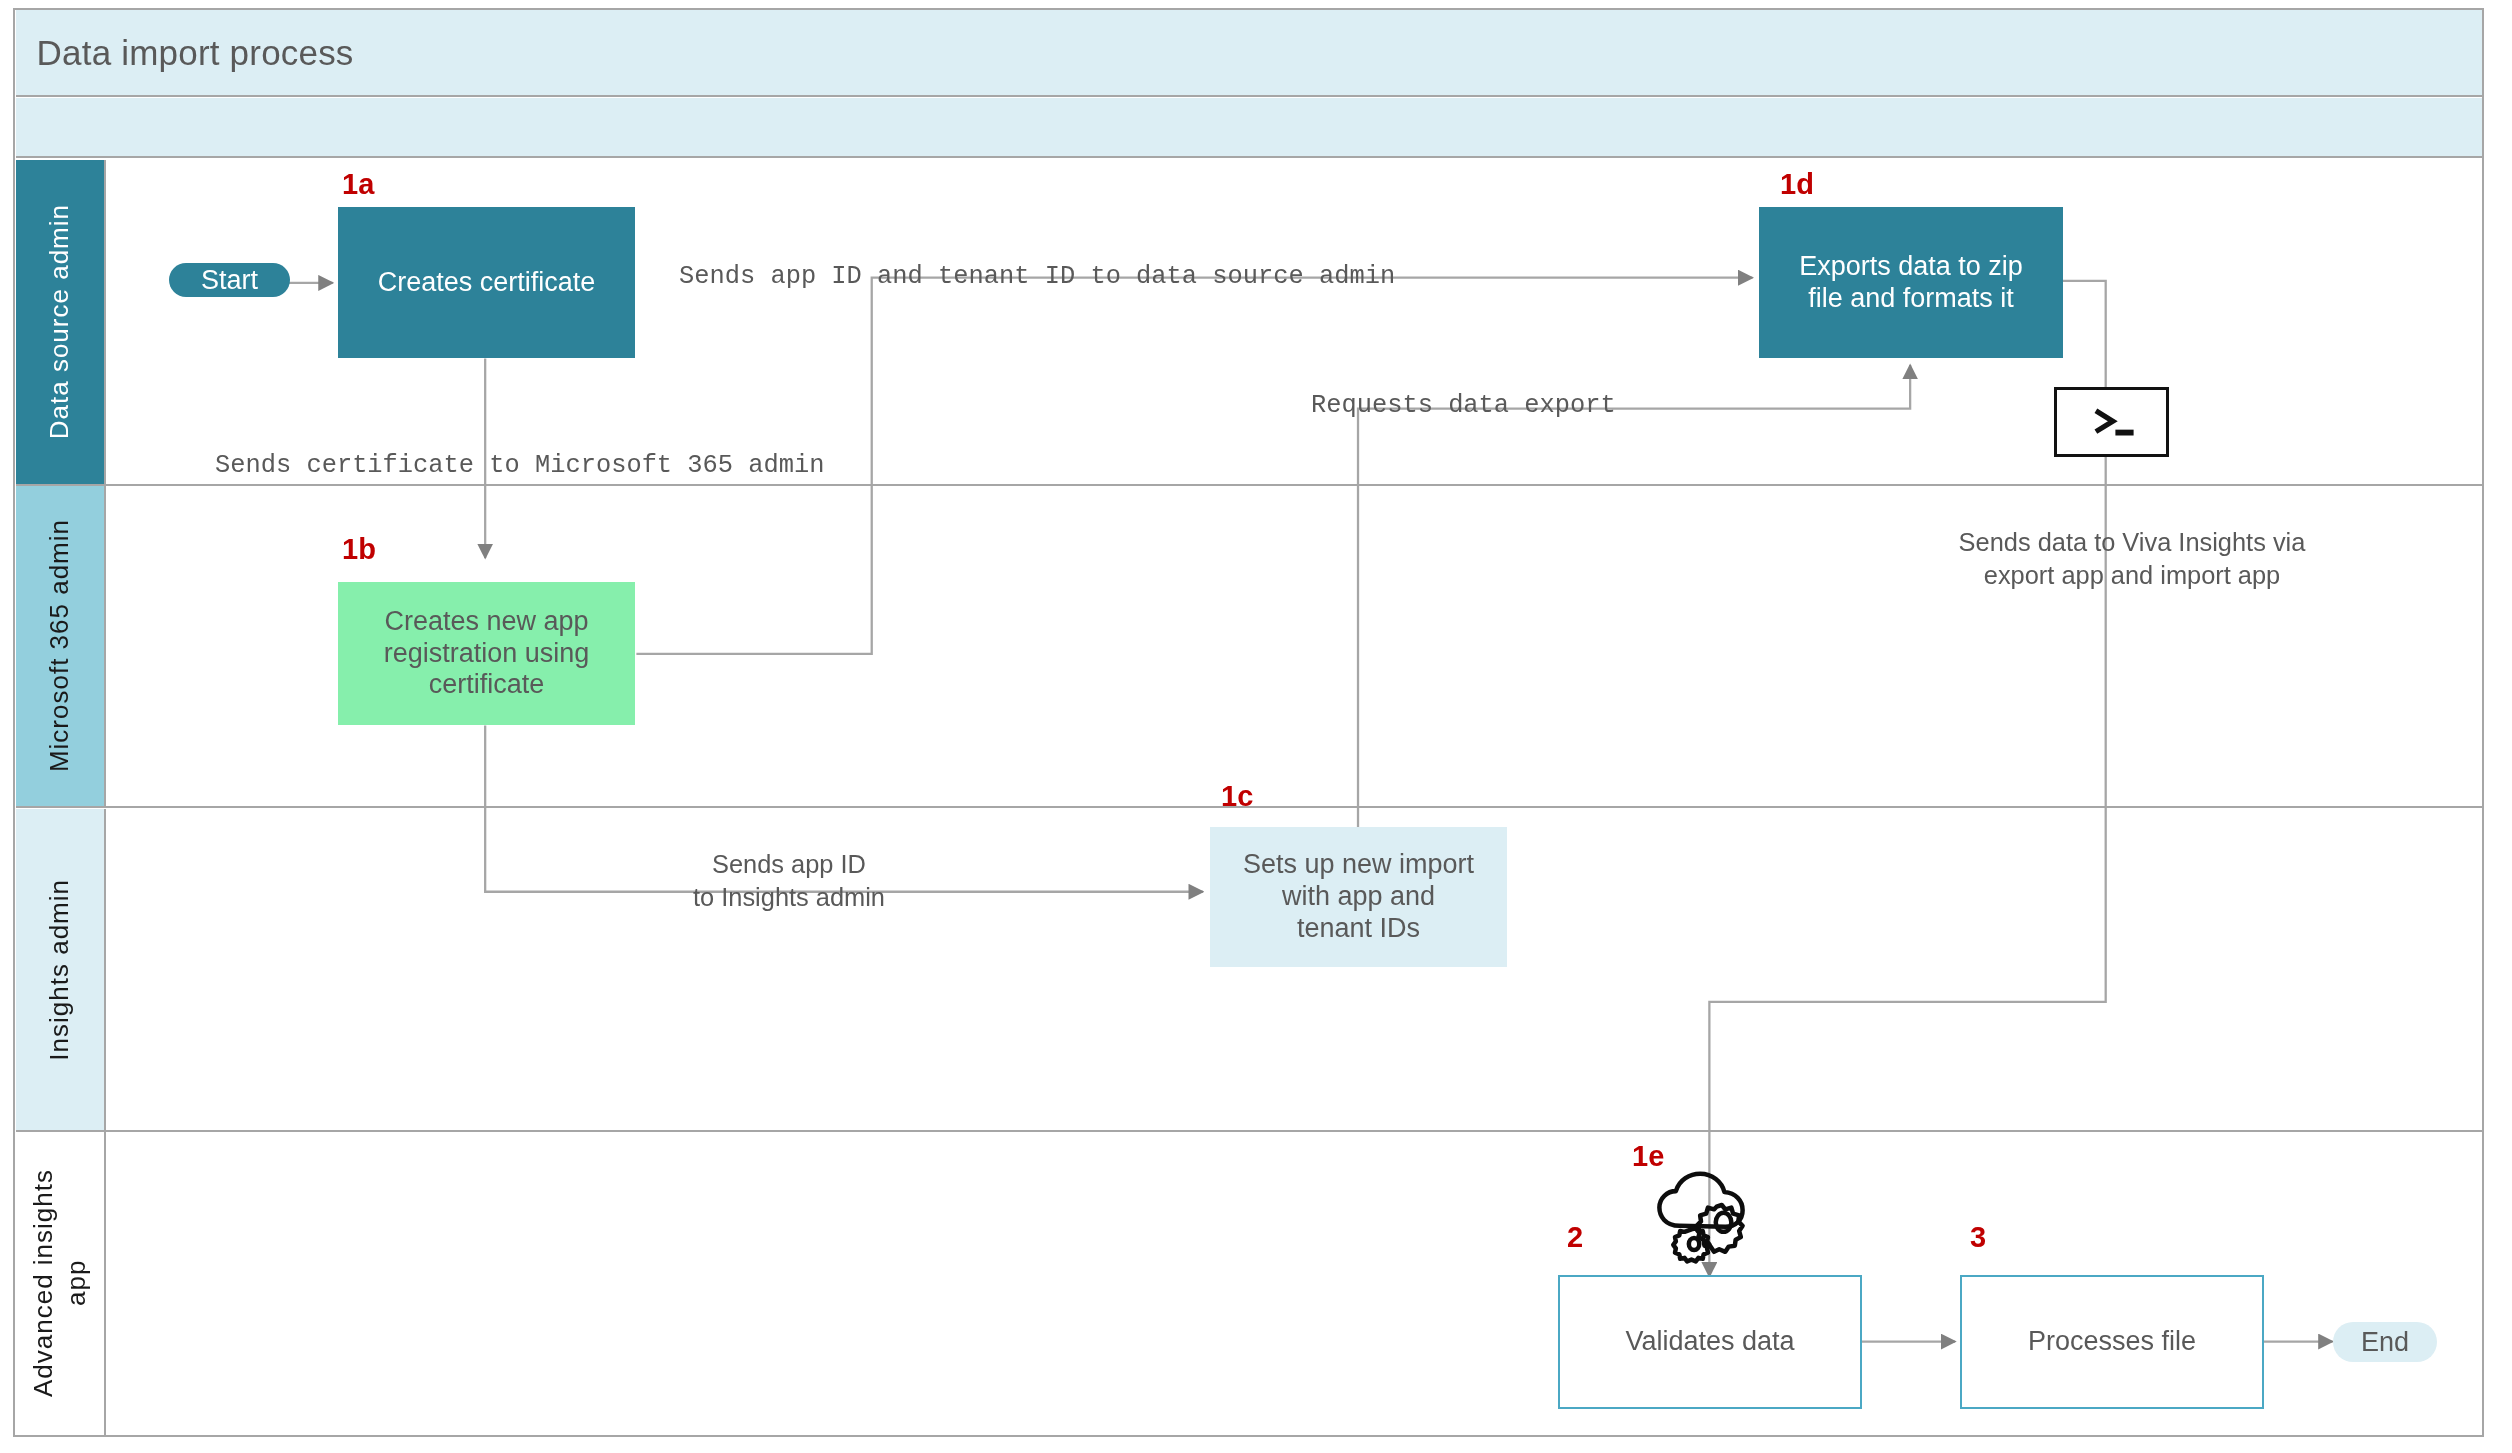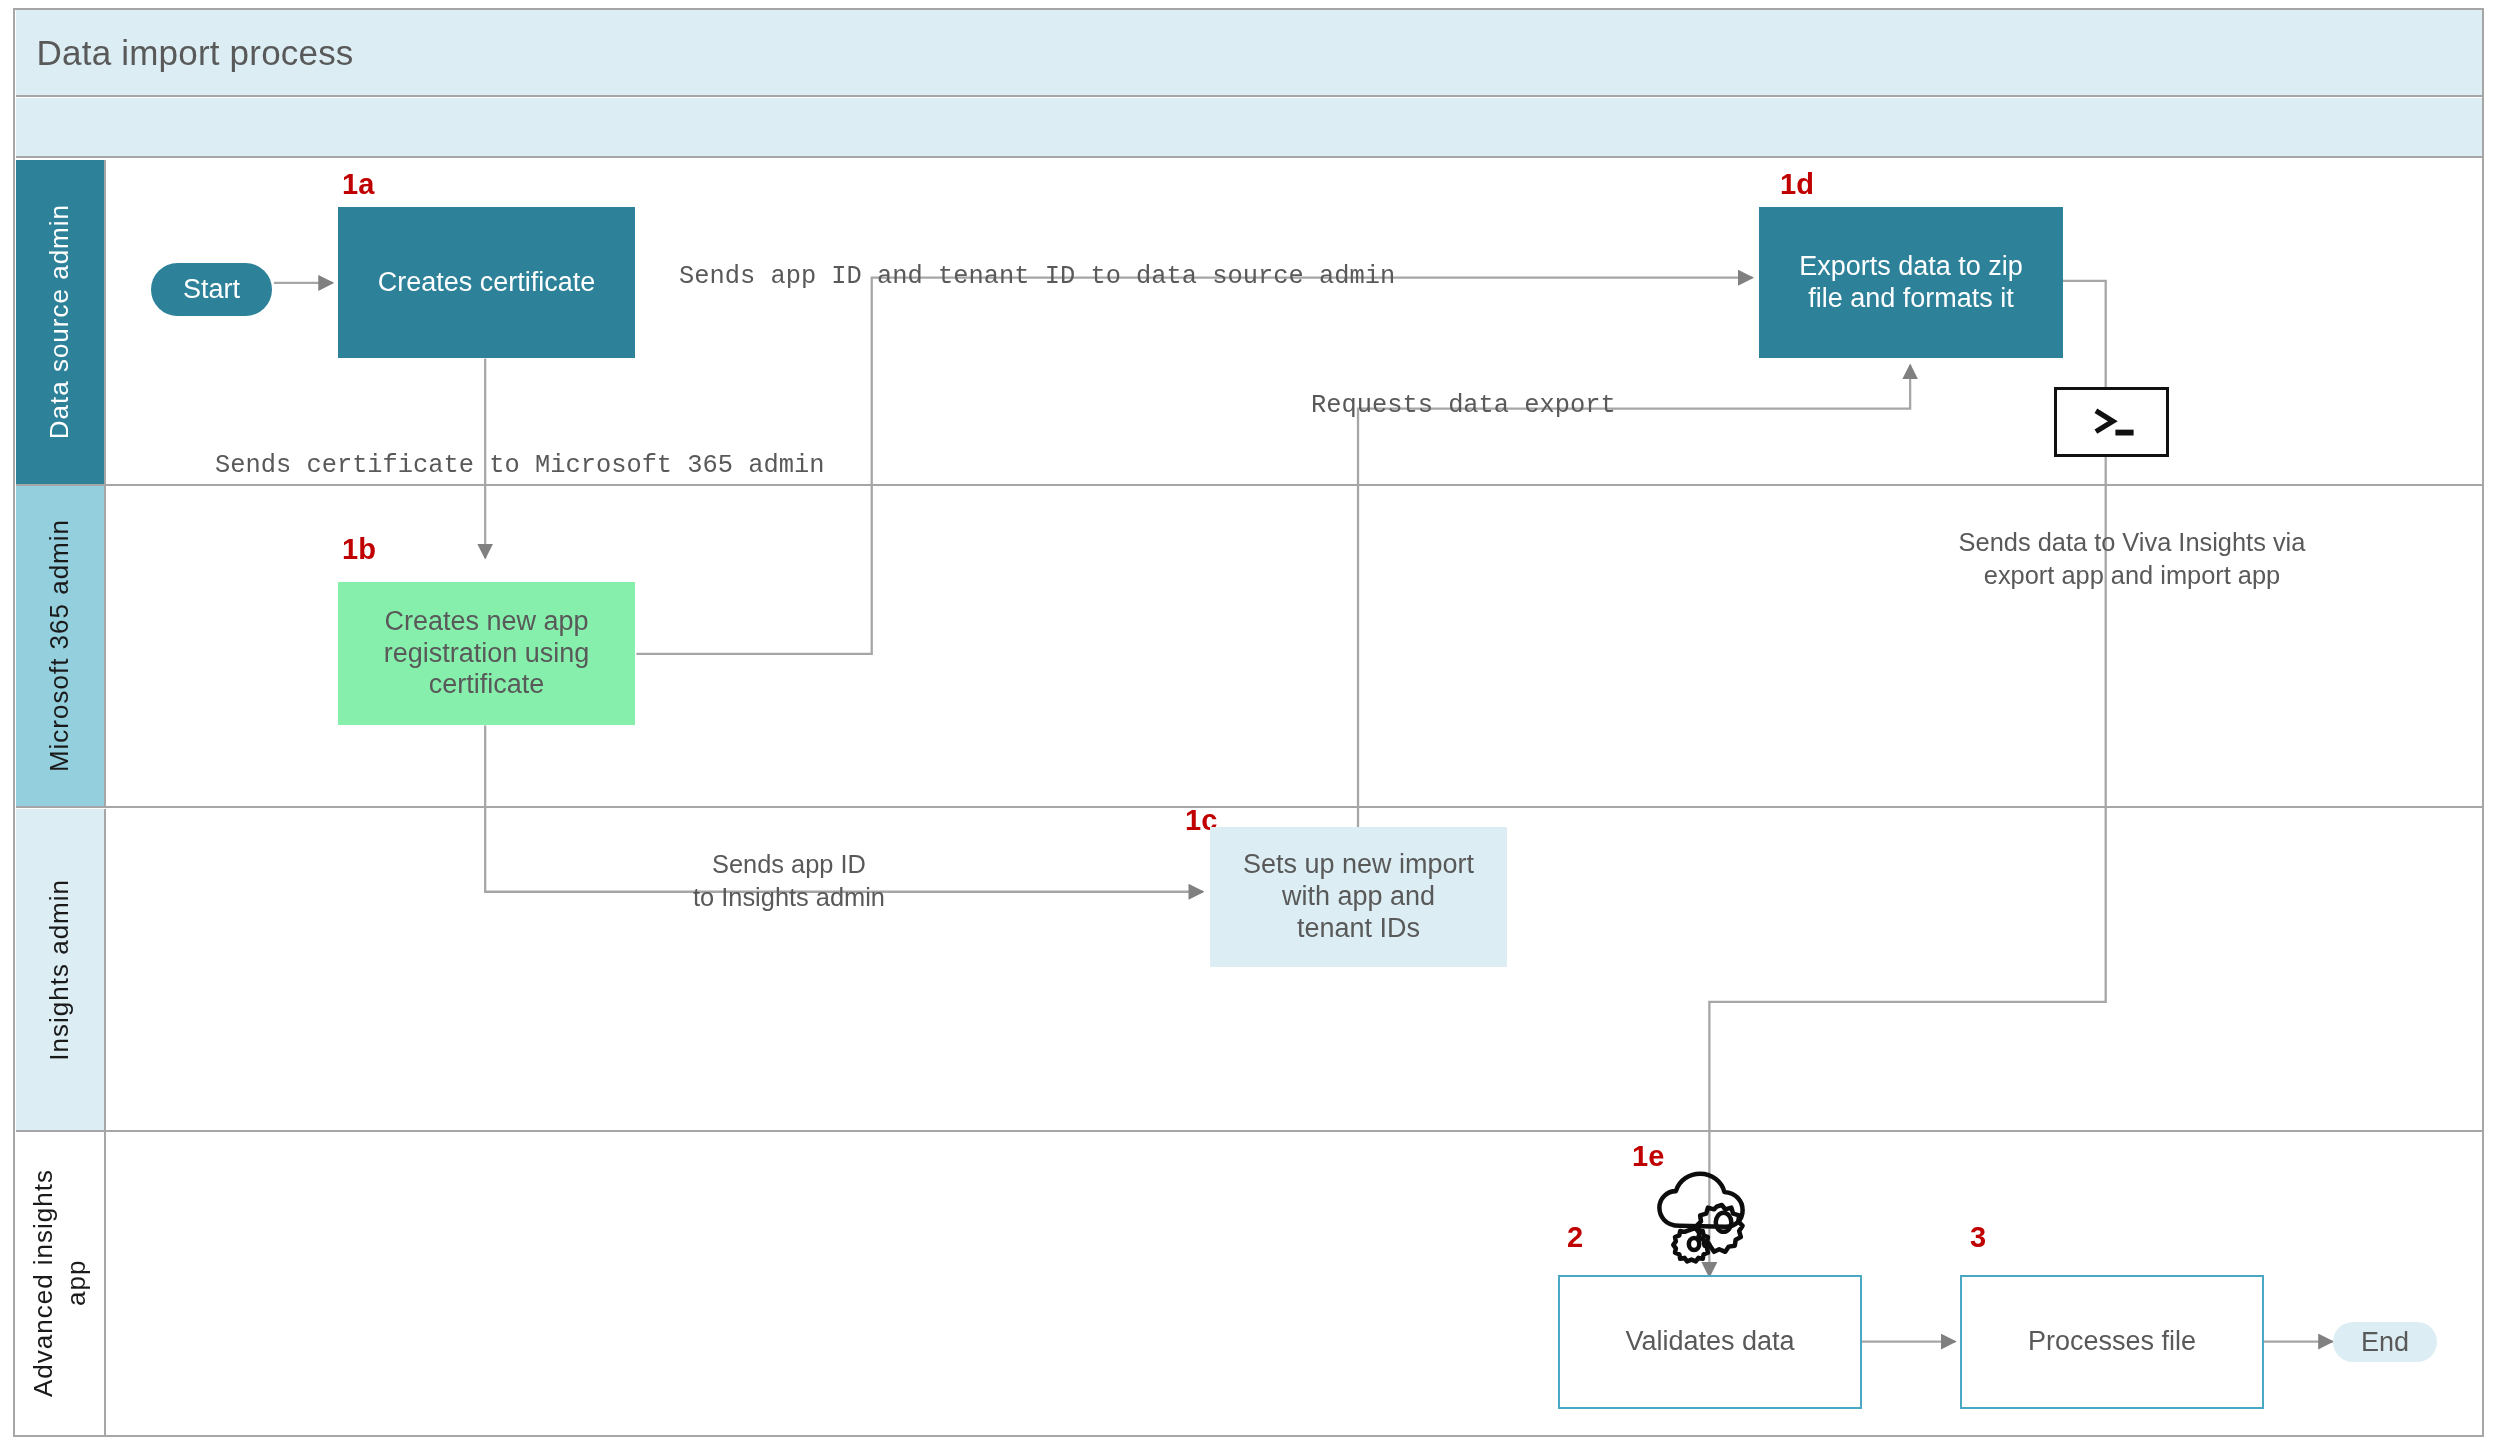--- a/index.html
+++ b/index.html
@@ -192,21 +192,21 @@
                l -4 6 l -7 -3 l -6 3 l -4 -6 l -7 -1 l -1 -7 l -6 -3 l 2 -7 l -4 -6 l 5 -5 l -1 -7 l 7 -2
                l 2 -7 l 7 2 Z"></path>
       <ellipse cx="78" cy="58" rx="9" ry="11"></ellipse>
       <path d="M 41 66 l 5 -1 l 3 4 l 5 -1 l 1 5 l 5 2 l -1 5 l 3 4 l -3 4 l 1 5 l -5 2 l -1 5 l -5 -1
                l -3 4 l -5 -2 l -5 2 l -3 -4 l -5 1 l -1 -5 l -5 -2 l 1 -5 l -3 -4 l 3 -4 l -1 -5 l 5 -2
                l 1 -5 l 5 1 Z"></path>
       <ellipse cx="44" cy="83" rx="6" ry="7"></ellipse>
     </g>
   </svg>
 
-  <div class="pill pill-start" style="left:151px;top:263px;width:121px;height:53px;">
+  <div class="pill pill-start" style="left:169px;top:263px;width:121px;height:34px;">
     <span>Start</span>
   </div>
 
   <div class="step" style="left:342px;top:168px;">1a</div>
   <div class="node node-dark" style="left:338px;top:207px;width:297px;height:151px;">
     <span>Creates certificate</span>
   </div>
 
   <div class="step" style="left:1780px;top:168px;">1d</div>
   <div class="node node-dark" style="left:1759px;top:207px;width:304px;height:151px;white-space:pre-line;">
@@ -221,21 +221,21 @@
     </svg>
   </div>
 
   <div class="step" style="left:342px;top:533px;">1b</div>
   <div class="node node-mid" style="left:338px;top:582px;width:297px;height:143px;white-space:pre-line;">
     <span>Creates new app
 registration using
 certificate</span>
   </div>
 
-  <div class="step" style="left:1185px;top:780px;margin-top:24px;">1c</div>
+  <div class="step" style="left:1221px;top:780px;">1c</div>
   <div class="node node-light" style="left:1210px;top:827px;width:297px;height:140px;white-space:pre-line;">
     <span>Sets up new import
 with app and
 tenant IDs</span>
   </div>
 
   <div class="step" style="left:1632px;top:1101px;margin-top:39px;">1e</div>
 
   <div class="step" style="left:1567px;top:1221px;">2</div>
   <div class="node node-outline" style="left:1558px;top:1275px;width:304px;height:134px;">

